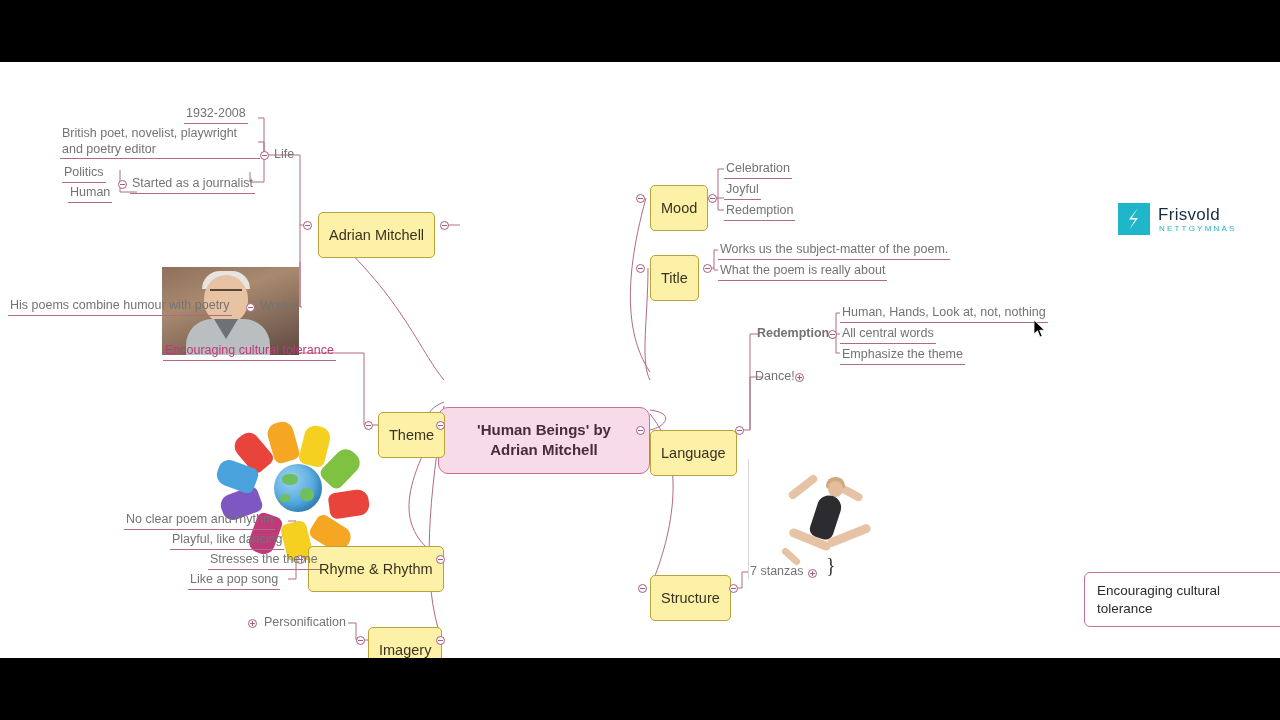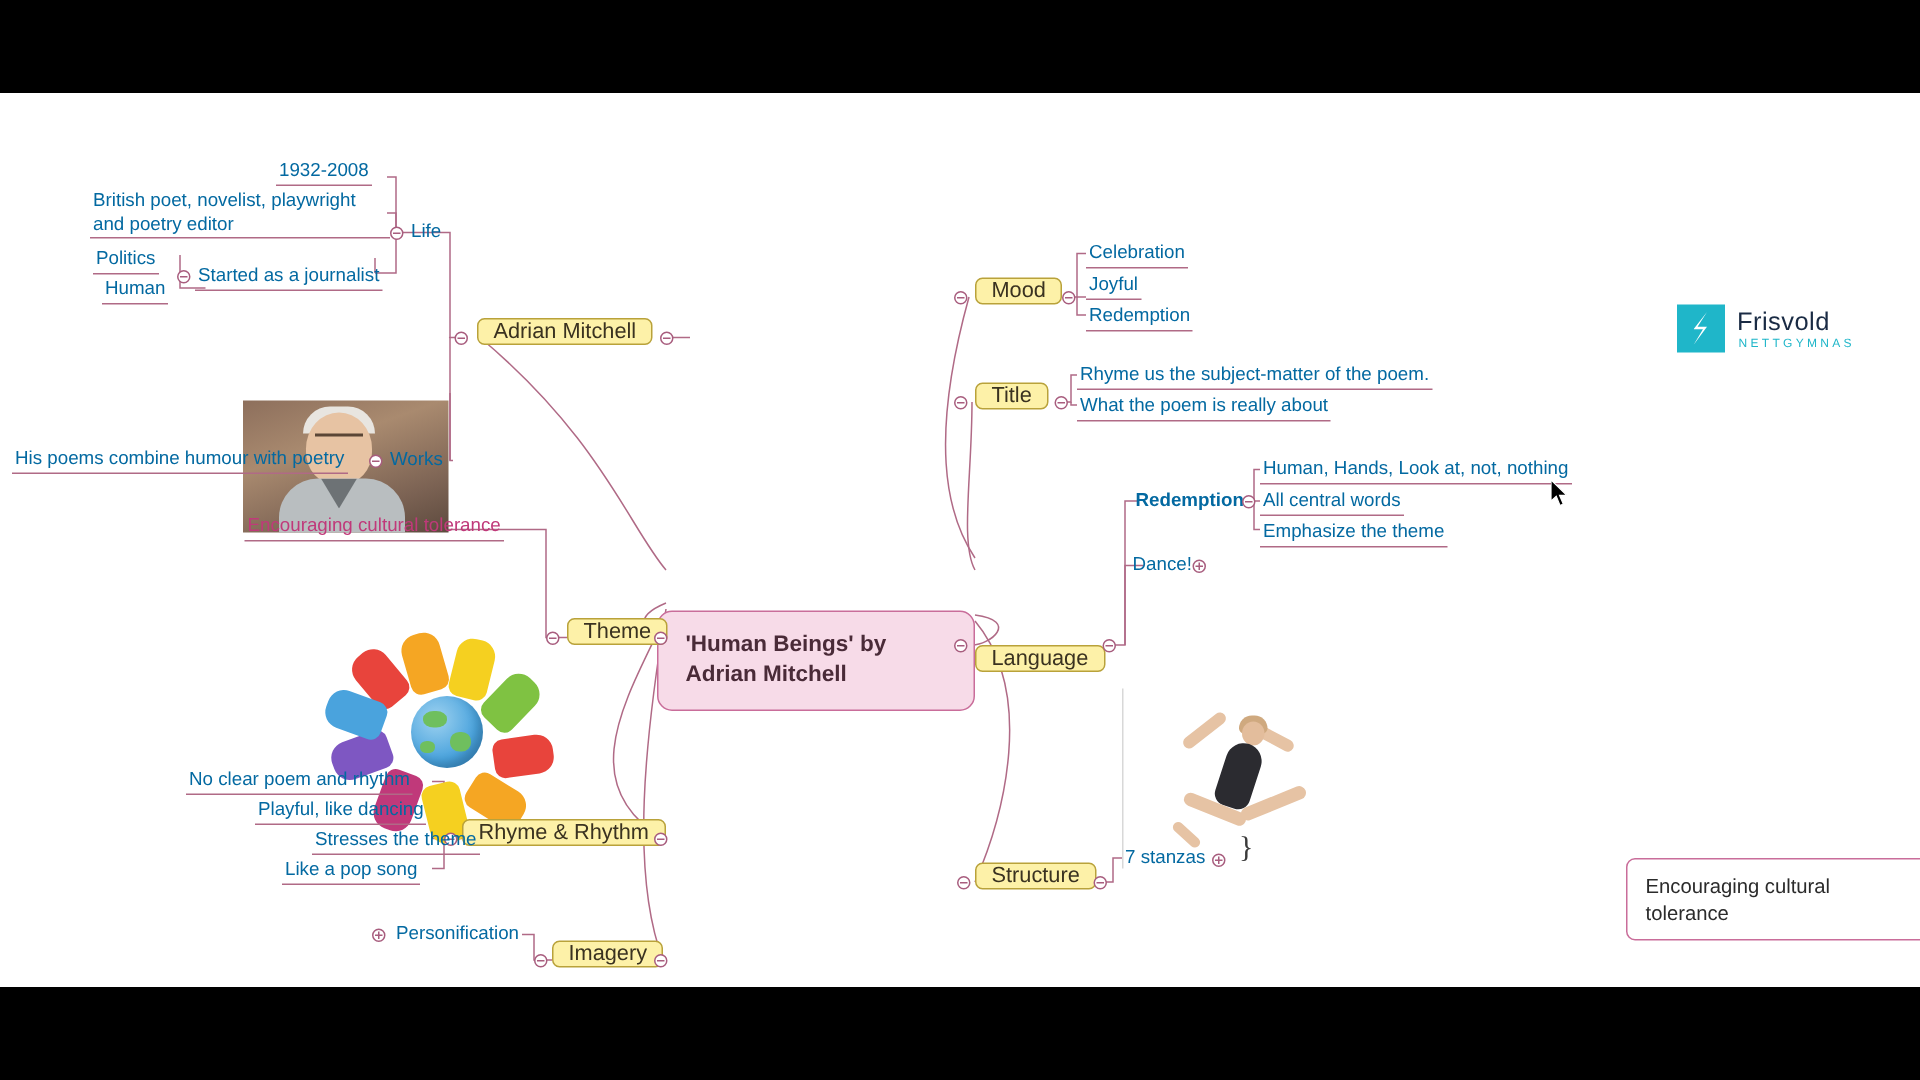--- a/index.html
+++ b/index.html
@@ -38,36 +38,37 @@
     white-space: nowrap;
   }
   
   .central {
     background: #f7dbe8;
     border: 1px solid #c96d9a;
     border-radius: 10px;
     color: #4a2b38;
     font-weight: bold;
     font-size: 15px;
+    text-align: center;
     padding: 12px 18px;
     line-height: 1.35;
   }
   
   .branch {
     background: #fdf1a8;
     border: 1px solid #b9a23a;
     border-radius: 5px;
     color: #3a3220;
     font-size: 14.5px;
-    padding: 0 10px;
+    padding: 14px 10px;
   }
   
   .leaf {
     font-size: 12.5px;
-    color: #0369a1;
+    color: #737373;
     border-bottom: 1px solid #b06a86;
     padding: 0 2px 1px 2px;
     line-height: 1.25;
   }
   .leaf.plain {
     border-bottom: none;
   }
   .leaf.bold {
     font-weight: bold;
   }
@@ -405,21 +406,21 @@
     <div class="node branch" style="left:650px; top:123px;">Mood</div>
     <div class="handle" style="left:636px; top:132px;"></div>
     <div class="handle" style="left:708px; top:132px;"></div>
     <div class="node leaf" style="left:724px; top:99px;">Celebration</div>
     <div class="node leaf" style="left:724px; top:120px;">Joyful</div>
     <div class="node leaf" style="left:724px; top:141px;">Redemption</div>
 
     <div class="node branch" style="left:650px; top:193px;">Title</div>
     <div class="handle" style="left:636px; top:202px;"></div>
     <div class="handle" style="left:703px; top:202px;"></div>
-    <div class="node leaf" style="left:718px; top:180px;">Rhyme us the subject-matter of the poem.</div>
+    <div class="node leaf" style="left:718px; top:180px;">Works us the subject-matter of the poem.</div>
     <div class="node leaf" style="left:718px; top:201px;">What the poem is really about</div>
 
     <div class="node branch" style="left:650px; top:355px;margin-top:13px;">Language</div>
     <div class="handle" style="left:636px; top:364px;"></div>
     <div class="handle" style="left:735px; top:364px;"></div>
 
     <div class="node leaf plain bold" style="left:755px; top:264px;">Redemption</div>
     <div class="handle" style="left:828px; top:268px;"></div>
     <div class="node leaf" style="left:840px; top:243px;">Human, Hands, Look at, not, nothing</div>
     <div class="node leaf" style="left:840px; top:264px;">All central words</div>

